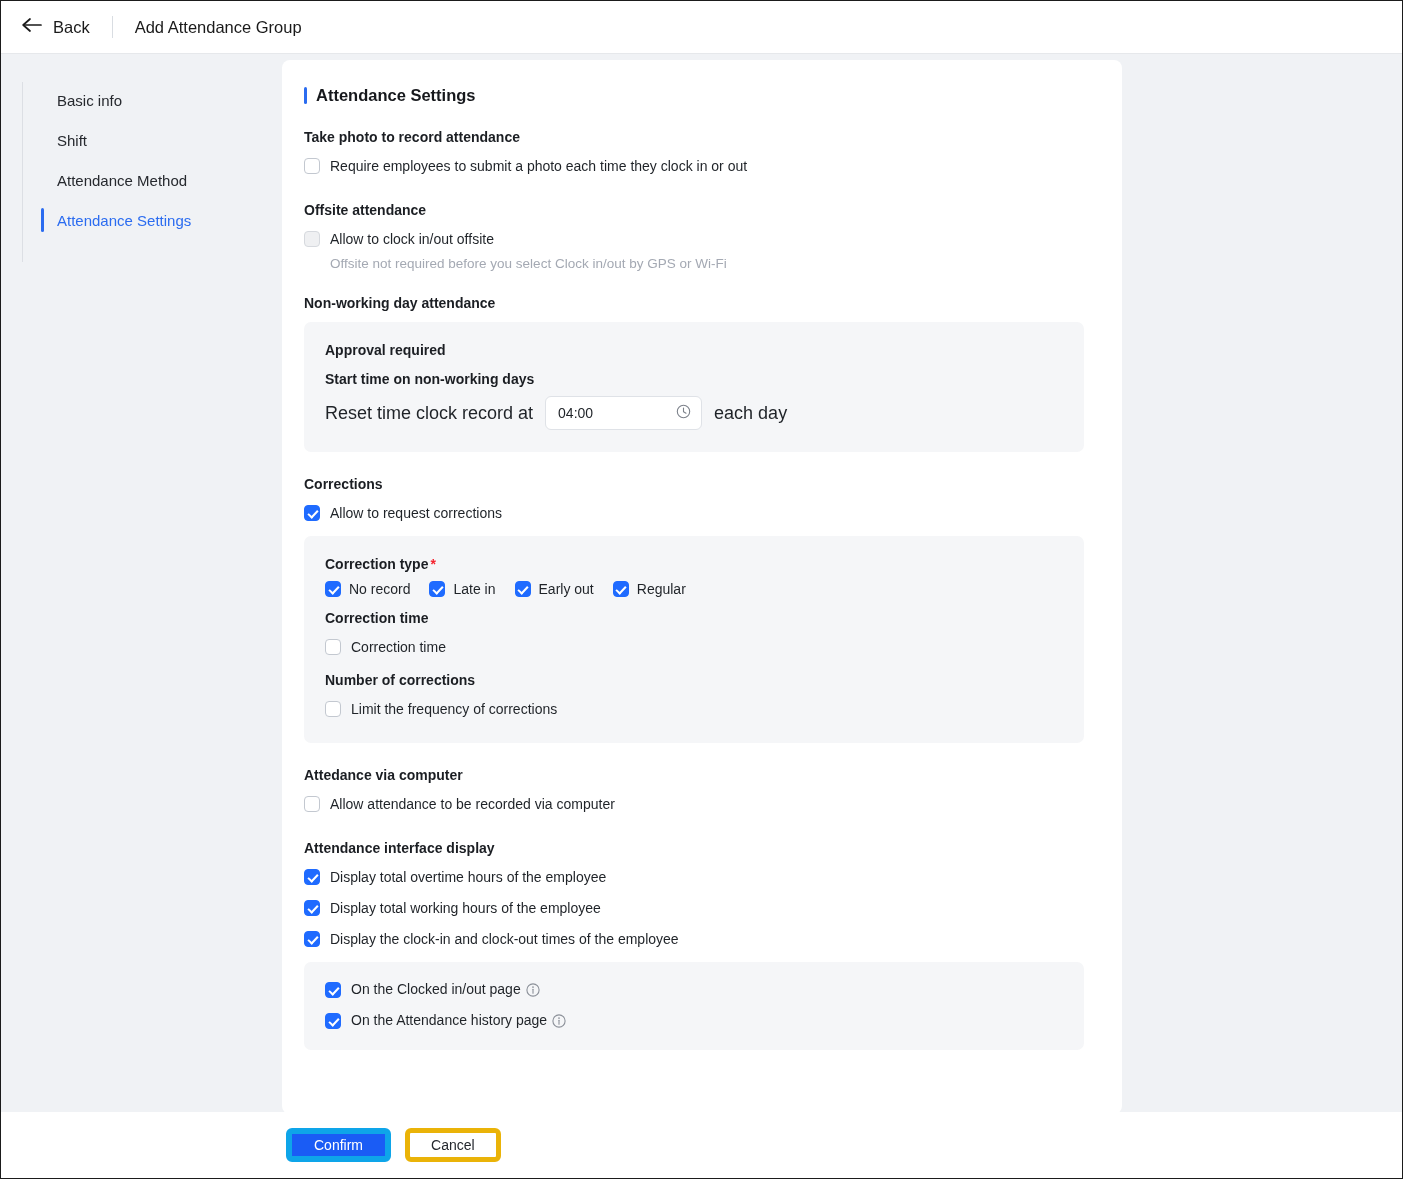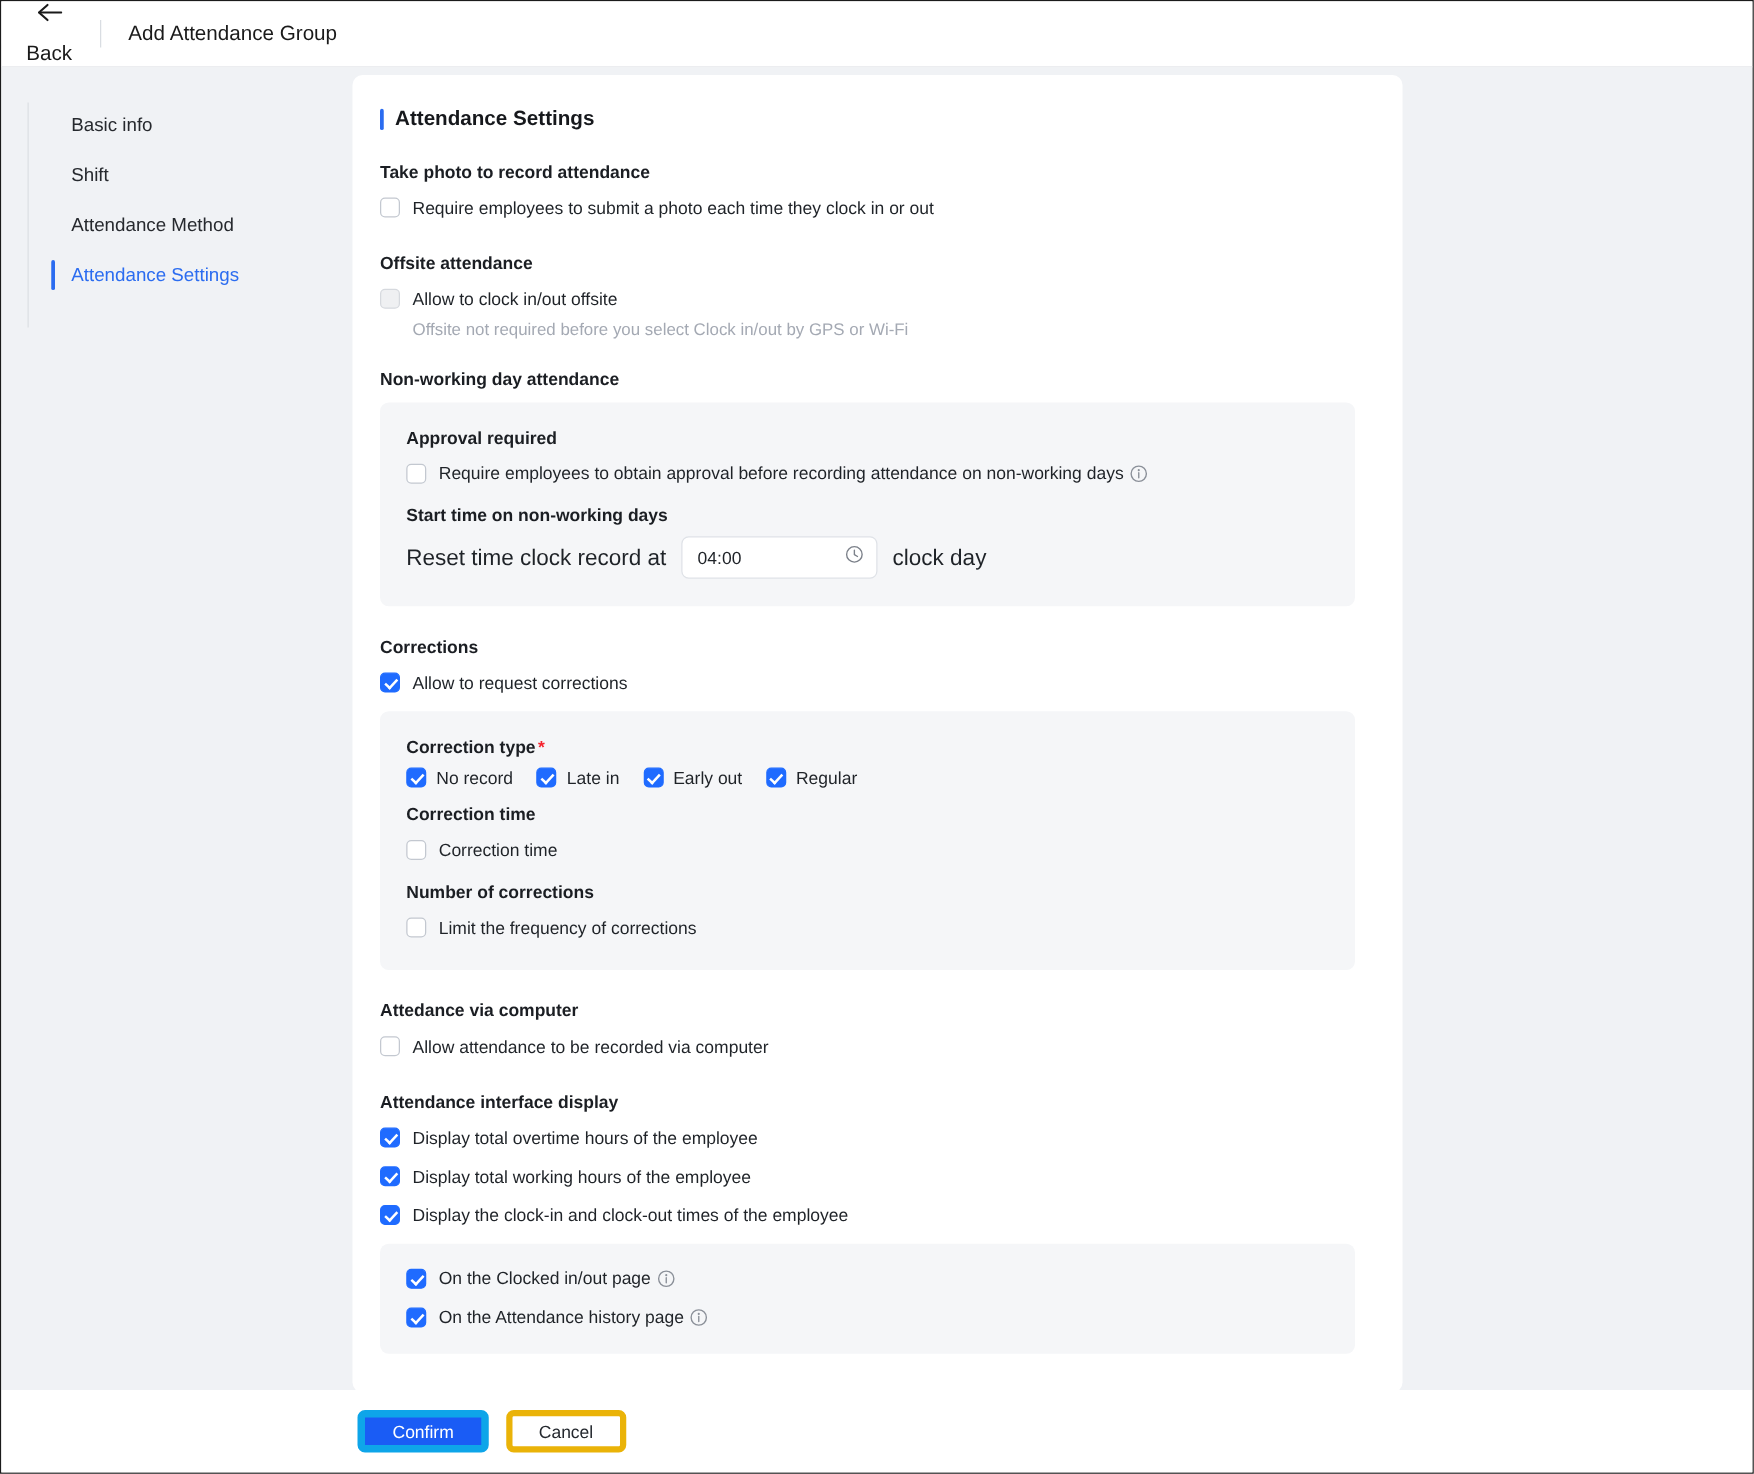--- a/index.html
+++ b/index.html
@@ -35,21 +35,20 @@
     position: absolute; top: 0; left: 0; right: 0; height: 53px;
     background: #fff;
     border-bottom: 1px solid #e6e8eb;
     display: flex; align-items: center;
     padding-left: 20px;
     z-index: 20;
   }
   .back-btn {
     display: flex; align-items: center; gap: 11px;
     cursor: pointer;
-    flex-direction: column;
   }
   .back-arrow { display: block; }
   .back-label {
     font-size: 16.5px; color: #1a1a1a; font-weight: 400;
   }
   .topbar-divider {
     width: 1px; height: 22px; background: #d9dde2; margin: 0 22px;
   }
   .topbar-title {
     font-size: 16.5px; color: #1a1a1a; font-weight: 400;
@@ -262,44 +261,34 @@
     <div class="section-label sp">Offsite attendance</div>
     <div class="cb-row">
       <span class="cb disabled"></span>
       <span class="cb-text">Allow to clock in/out offsite</span>
     </div>
     <div class="hint">Offsite not required before you select Clock in/out by GPS or Wi-Fi</div>
 
     <div class="section-label sp">Non-working day attendance</div>
     <div class="panel">
       <div class="panel-label">Approval required</div>
-      <div class="cb-row">
-        <span class="cb"></span>
-        <span class="cb-text">
-          <span>Require employees to obtain approval before recording attendance on non-working days</span><span class="info-ico"><svg width="14" height="14" viewBox="0 0 14 14">
-                <circle cx="7" cy="7" r="6.1" fill="none" stroke="#8b9099" stroke-width="1.1"></circle>
-                <circle cx="7" cy="4.1" r="0.85" fill="#8b9099"></circle>
-                <path d="M7 6.2 V10.2" stroke="#8b9099" stroke-width="1.1" stroke-linecap="round"></path>
-              </svg></span>
-        </span>
-      </div>
 
       <div class="panel-label sp2">Start time on non-working days</div>
       <div class="time-row">
         <span class="time-row-label">Reset time clock record at</span>
         <div class="time-input">
           <span class="time-value">04:00</span>
           <span>
             <svg width="15" height="15" viewBox="0 0 15 15">
               <circle cx="7.5" cy="7.5" r="6.2" fill="none" stroke="#7c818a" stroke-width="1.1"></circle>
               <path d="M7.5 4.1 V7.7 L10 9.2" fill="none" stroke="#7c818a" stroke-width="1.1" stroke-linecap="round" stroke-linejoin="round"></path>
             </svg>
           </span>
         </div>
-        <span class="time-row-label">clock day</span>
+        <span class="time-row-label">each day</span>
       </div>
     </div>
 
     <div class="section-label sp">Corrections</div>
     <div class="cb-row">
       <span class="cb checked"></span>
       <span class="cb-text">Allow to request corrections</span>
     </div>
 
     <div class="panel">

